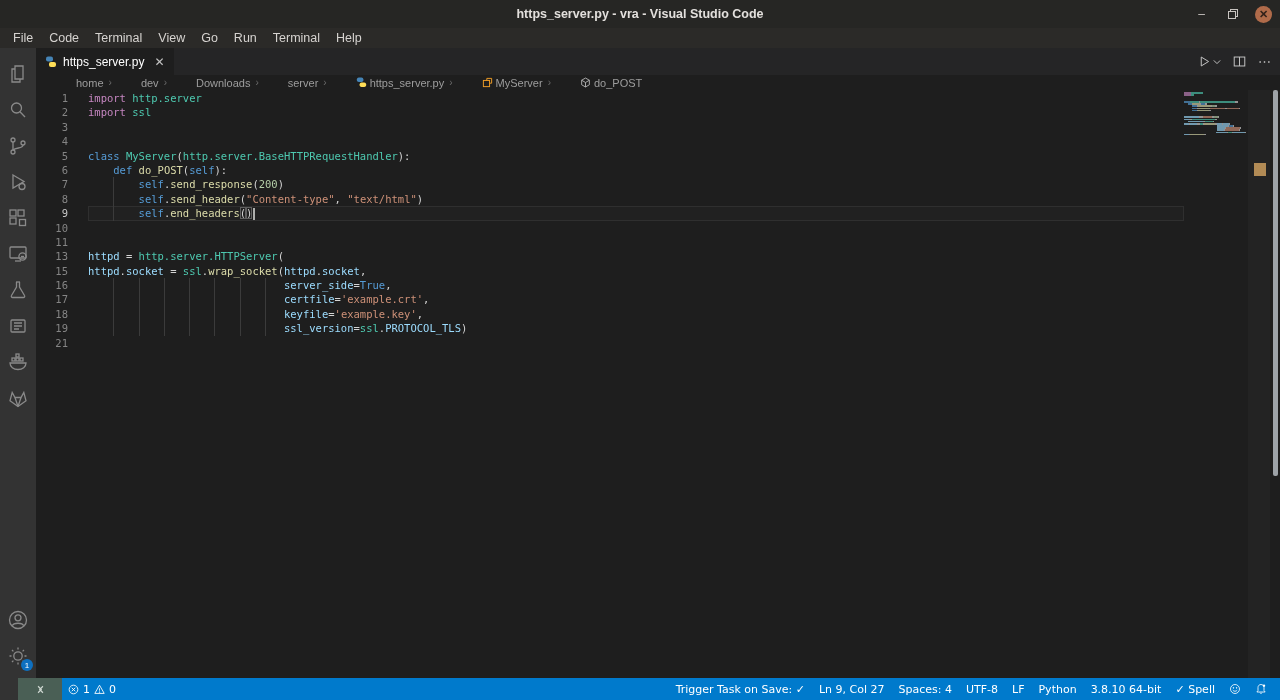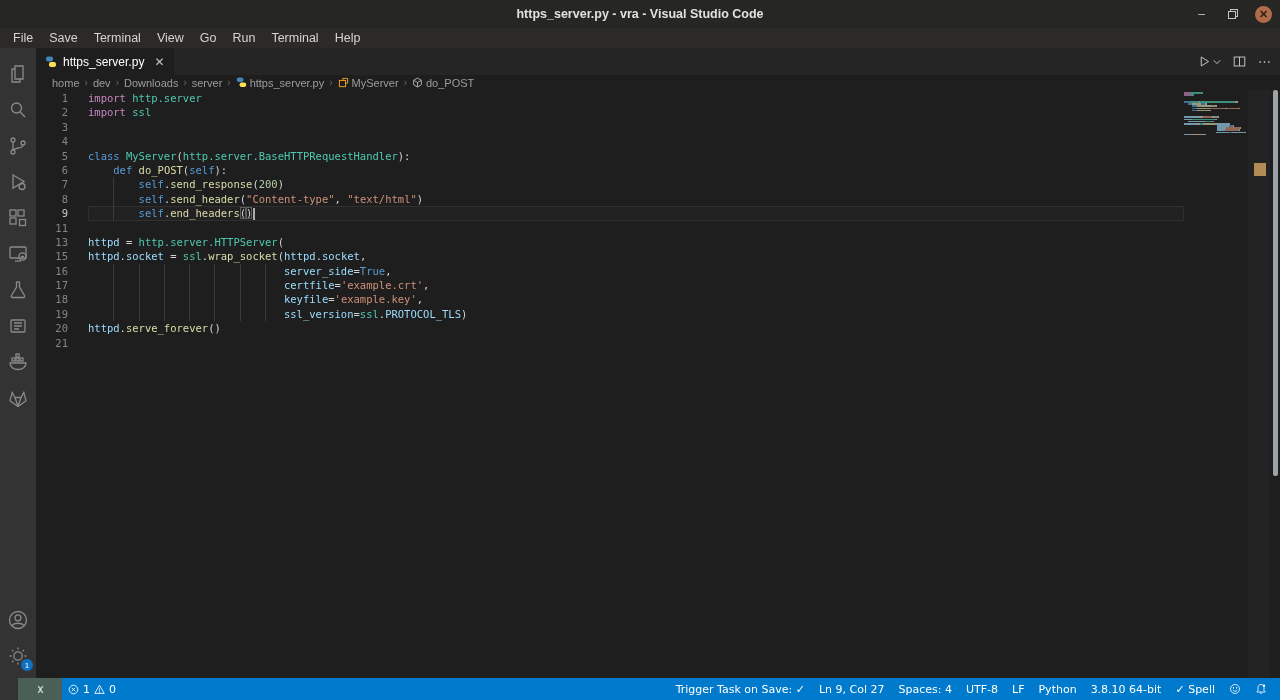--- a/index.html
+++ b/index.html
@@ -38,21 +38,21 @@
     padding:0 10px 0 9px; min-width:120px; }
   #tab-active .tab-label { color:#ffffff; font-size:12px; }
   .tab-close { color:#c5c5c5; font-size:12px; margin-left:4px; cursor:pointer; }
   #editor-actions { position:absolute; right:8px; top:0; height:27px; display:flex; align-items:center; gap:12px; }
   #editor-actions svg { stroke:#c5c5c5; fill:none; stroke-width:1.2; }
   .ellipsis { color:#c5c5c5; font-size:13px; letter-spacing:1px; }
 
   
   #breadcrumbs { position:absolute; top:75px; left:36px; right:0; height:15px; background:#1e1e1e;
     display:flex; align-items:center; padding-left:16px; }
-  .bc-item { color:#9d9d9d; font-size:11px; display:flex; align-items:center; gap:3px; cursor:pointer; }
+  .bc-item { color:#9d9d9d; font-size:11px; display:flex; align-items:center; gap:3px; cursor:pointer;margin-left:24px; }
   .bc-sep { color:#6a6a6a; font-size:10px; margin:0 5px; }
 
   
   #editor-area { position:absolute; top:90px; left:36px; right:0; bottom:22px; background:#1e1e1e; overflow:hidden; }
   #code-lines { position:absolute; top:1px; left:0; right:96px; }
   .code-line { display:flex; height:14.4px; }
   .ln { width:52px; padding-right:20px; text-align:right; color:#858585;
     font-family:"DejaVu Sans Mono", monospace; font-size:10.5px; line-height:14.4px; flex-shrink:0; }
   .ln.cur { color:#c6c6c6; }
   .lc { flex:1; position:relative; font-family:"DejaVu Sans Mono", monospace; font-size:10.5px;
@@ -100,21 +100,21 @@
             <rect x="2.5" y="0.5" width="7" height="7" stroke="#c8c4c0" fill="none"></rect>
             <rect x="0.5" y="2.5" width="7" height="7" stroke="#c8c4c0" fill="#262624"></rect>
           </svg>
       </span>
       <span class="wc wc-close">✕</span>
     </div>
   </div>
 
   <div id="menubar">
       <span class="menu-item">File</span>
-      <span class="menu-item">Save</span>
+      <span class="menu-item">Code</span>
       <span class="menu-item">Terminal</span>
       <span class="menu-item">View</span>
       <span class="menu-item">Go</span>
       <span class="menu-item">Run</span>
       <span class="menu-item">Terminal</span>
       <span class="menu-item">Help</span>
     </div>
 
   <div id="activitybar">
     <div id="ab-top" style="display: flex; flex-direction: column; align-items: center; padding-top: 8px;">
@@ -313,20 +313,24 @@
         </div>
         <div class="code-line">
           <div class="ln">8</div>
           <div class="lc"><span class="guide" style="left: 4ch;"></span><span class="tk-pun">        </span><span class="tk-st">self</span><span class="tk-pun">.</span><span class="tk-fn">send_header</span><span class="tk-pun">(</span><span class="tk-str">"Content-type"</span><span class="tk-pun">, </span><span class="tk-str">"text/html"</span><span class="tk-pun">)</span></div>
         </div>
         <div class="code-line">
           <div class="ln cur">9</div>
           <div class="lc cur-line"><span class="guide" style="left: 4ch;"></span><span class="tk-pun">        </span><span class="tk-st">self</span><span class="tk-pun">.</span><span class="tk-fn">end_headers</span><span class="tk-brk">(</span><span class="tk-brk">)</span><span class="cursor"></span></div>
         </div>
         <div class="code-line">
+          <div class="ln">10</div>
+          <div class="lc"></div>
+        </div>
+        <div class="code-line">
           <div class="ln">11</div>
           <div class="lc"></div>
         </div>
         <div class="code-line">
           <div class="ln">13</div>
           <div class="lc"><span class="tk-var">httpd</span><span class="tk-pun"> = </span><span class="tk-cls">http.server.HTTPServer</span><span class="tk-pun">(</span></div>
         </div>
         <div class="code-line">
           <div class="ln">15</div>
           <div class="lc"><span class="tk-var">httpd</span><span class="tk-pun">.</span><span class="tk-var">socket</span><span class="tk-pun"> = </span><span class="tk-cls">ssl</span><span class="tk-pun">.</span><span class="tk-fn">wrap_socket</span><span class="tk-pun">(</span><span class="tk-var">httpd</span><span class="tk-pun">.</span><span class="tk-var">socket</span><span class="tk-pun">,</span></div>
@@ -339,24 +343,20 @@
           <div class="ln">17</div>
           <div class="lc"><span class="guide" style="left: 4ch;"></span><span class="guide" style="left: 8ch;"></span><span class="guide" style="left: 12ch;"></span><span class="guide" style="left: 16ch;"></span><span class="guide" style="left: 20ch;"></span><span class="guide" style="left: 24ch;"></span><span class="guide" style="left: 28ch;"></span><span class="tk-pun">                               </span><span class="tk-var">certfile</span><span class="tk-pun">=</span><span class="tk-str">'example.crt'</span><span class="tk-pun">,</span></div>
         </div>
         <div class="code-line">
           <div class="ln">18</div>
           <div class="lc"><span class="guide" style="left: 4ch;"></span><span class="guide" style="left: 8ch;"></span><span class="guide" style="left: 12ch;"></span><span class="guide" style="left: 16ch;"></span><span class="guide" style="left: 20ch;"></span><span class="guide" style="left: 24ch;"></span><span class="guide" style="left: 28ch;"></span><span class="tk-pun">                               </span><span class="tk-var">keyfile</span><span class="tk-pun">=</span><span class="tk-str">'example.key'</span><span class="tk-pun">,</span></div>
         </div>
         <div class="code-line">
           <div class="ln">19</div>
           <div class="lc"><span class="guide" style="left: 4ch;"></span><span class="guide" style="left: 8ch;"></span><span class="guide" style="left: 12ch;"></span><span class="guide" style="left: 16ch;"></span><span class="guide" style="left: 20ch;"></span><span class="guide" style="left: 24ch;"></span><span class="guide" style="left: 28ch;"></span><span class="tk-pun">                               </span><span class="tk-var">ssl_version</span><span class="tk-pun">=</span><span class="tk-cls">ssl</span><span class="tk-pun">.</span><span class="tk-var">PROTOCOL_TLS</span><span class="tk-pun">)</span></div>
-        </div>
-        <div class="code-line">
-          <div class="ln">20</div>
-          <div class="lc"><span class="tk-var">httpd</span><span class="tk-pun">.</span><span class="tk-fn">serve_forever</span><span class="tk-pun">()</span></div>
         </div>
         <div class="code-line">
           <div class="ln">21</div>
           <div class="lc"></div>
         </div>
       </div>
     <div id="minimap">
         <div class="mm-line">
           <span class="mm-tk" style="width: 7.35px; background: rgb(197, 134, 192);"></span>
           <span class="mm-tk" style="width: 11.55px; background: rgb(78, 201, 176);"></span>

